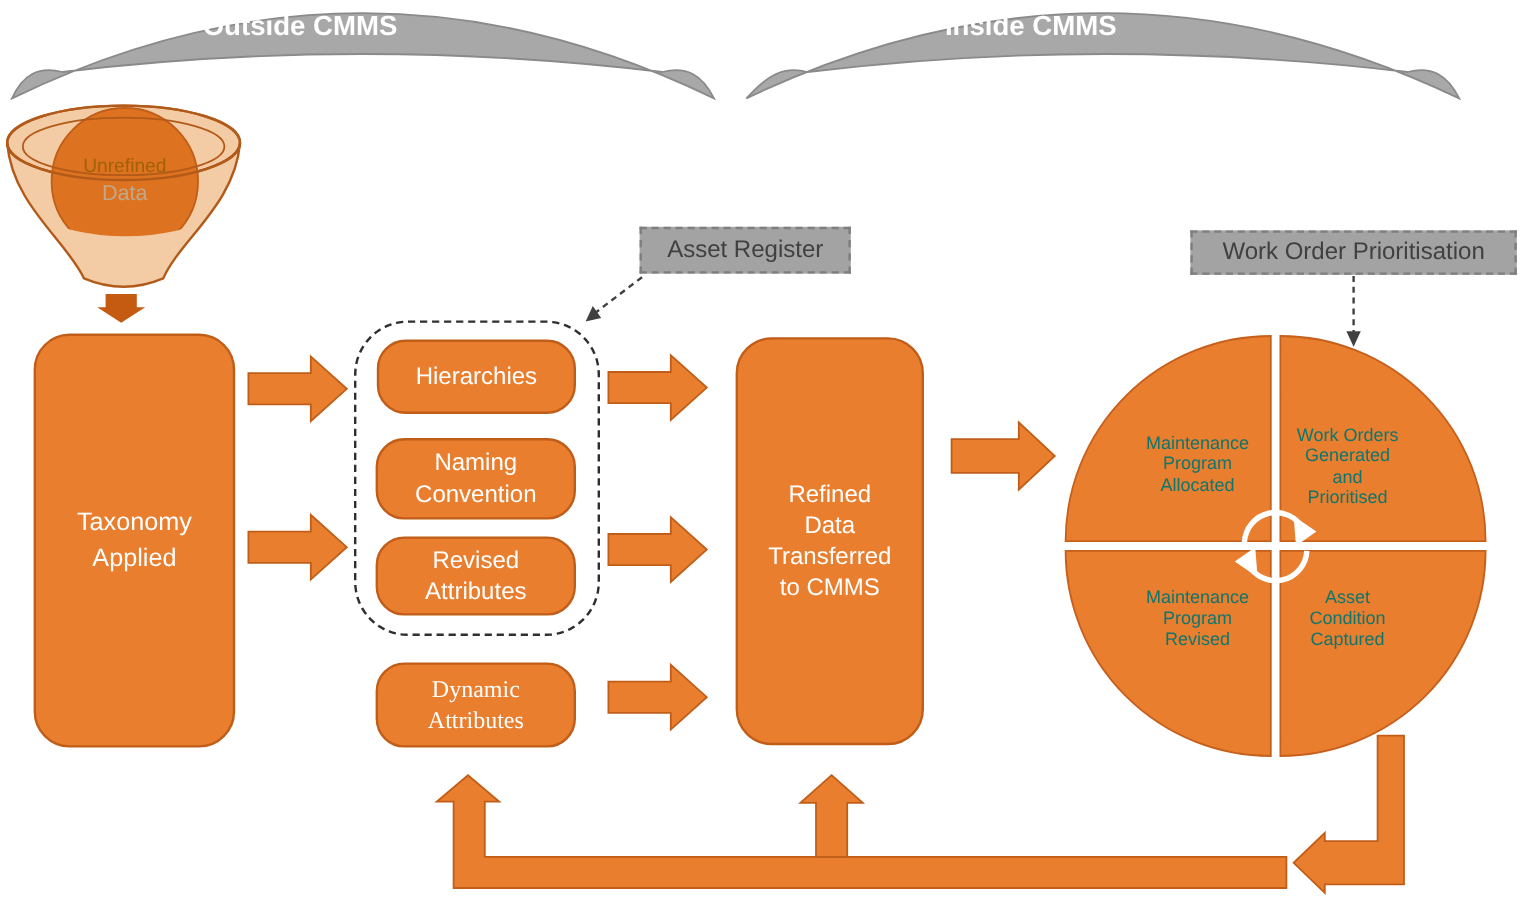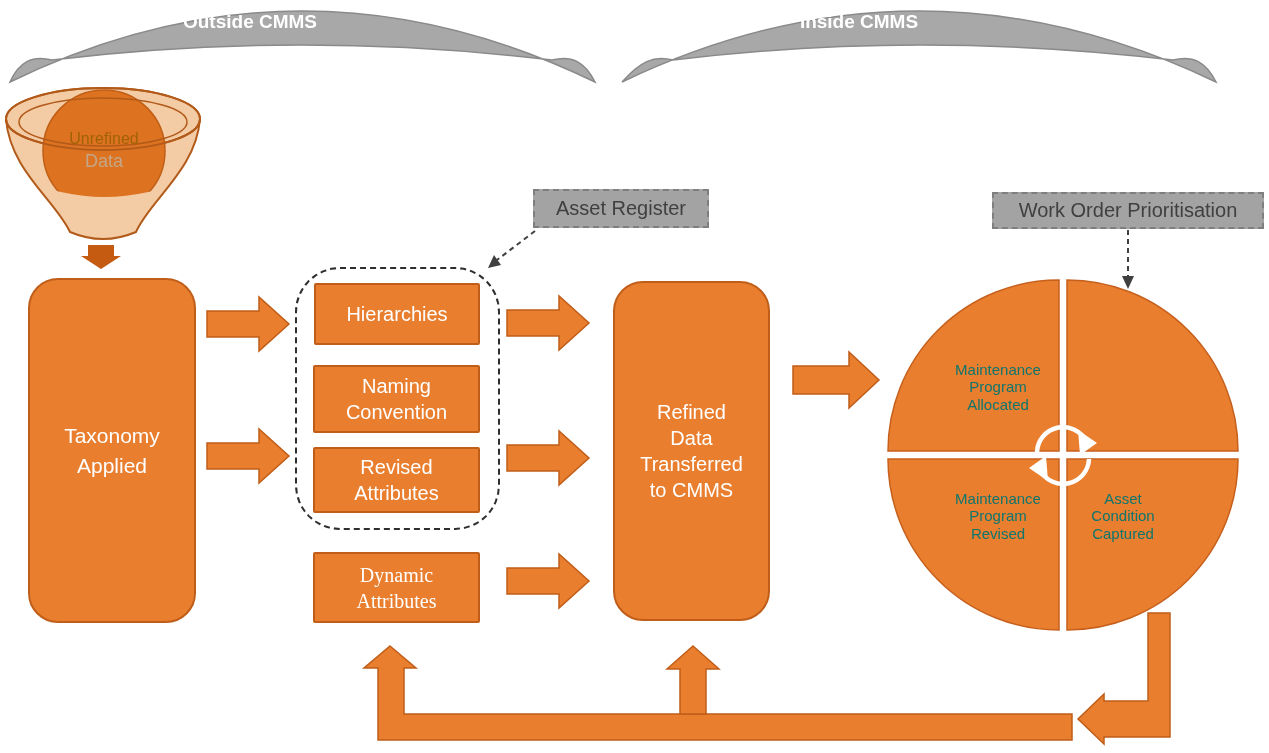--- a/index.html
+++ b/index.html
@@ -5,28 +5,28 @@
   html,body{margin:0;padding:0;background:#ffffff;}
   #stage{
     position:relative;width:1269px;height:753px;background:#ffffff;overflow:hidden;
     font-family:"Liberation Sans", sans-serif;
   }
   #shapes{position:absolute;left:0;top:0;width:1269px;height:753px;}
   .lbl{
     position:absolute;display:flex;align-items:center;justify-content:center;
     text-align:center;white-space:pre-line;pointer-events:none;
   }
-  .banner-lbl{color:#ffffff;font-weight:bold;font-size:19px;transform:translate(-50%,-50%);}
+  .banner-lbl{color:#ffffff;font-weight:bold;font-size:23px;transform:translate(-50%,-50%);}
   .obox{
     position:absolute;background:#E87E2E;border:2px solid #C05E19;color:#ffffff;
     display:flex;align-items:center;justify-content:center;text-align:center;
     white-space:pre-line;box-sizing:border-box;
   }
   .bigbox{border-radius:30px;font-size:21px;line-height:1.4;}
-  .smallbox{border-radius:2px;font-size:20px;line-height:1.3;}
+  .smallbox{border-radius:24px;font-size:20px;line-height:1.3;}
   .dash-group{
     position:absolute;border:2px dashed #2e2e2e;border-radius:45px;background:transparent;
     box-sizing:border-box;
   }
   .callout{
     position:absolute;background:#a3a3a3;border:2px dashed #7f7f7f;color:#404040;
     font-size:20px;display:flex;align-items:center;justify-content:center;
     box-sizing:border-box;white-space:nowrap;
   }
   .pie-lbl{color:#0f766e;font-size:15px;line-height:1.16;transform:translate(-50%,-50%);}
@@ -107,20 +107,24 @@
 Data
 Transferred
 to CMMS</div>
 
   <div class="callout" style="left:533px;top:189px;width:176px;height:39px;">Asset Register</div>
   <div class="callout" style="left:992px;top:192px;width:272px;height:37px;">Work Order Prioritisation</div>
 
   <div class="lbl pie-lbl" style="left:998px;top:387px;">Maintenance
 Program
 Allocated</div>
+  <div class="lbl pie-lbl" style="left:1123px;top:389px;">Work Orders
+Generated
+and
+Prioritised</div>
   <div class="lbl pie-lbl" style="left:998px;top:516px;">Maintenance
 Program
 Revised</div>
   <div class="lbl pie-lbl" style="left:1123px;top:516px;">Asset
 Condition
 Captured</div>
 
 </div>
 
 </body></html>

